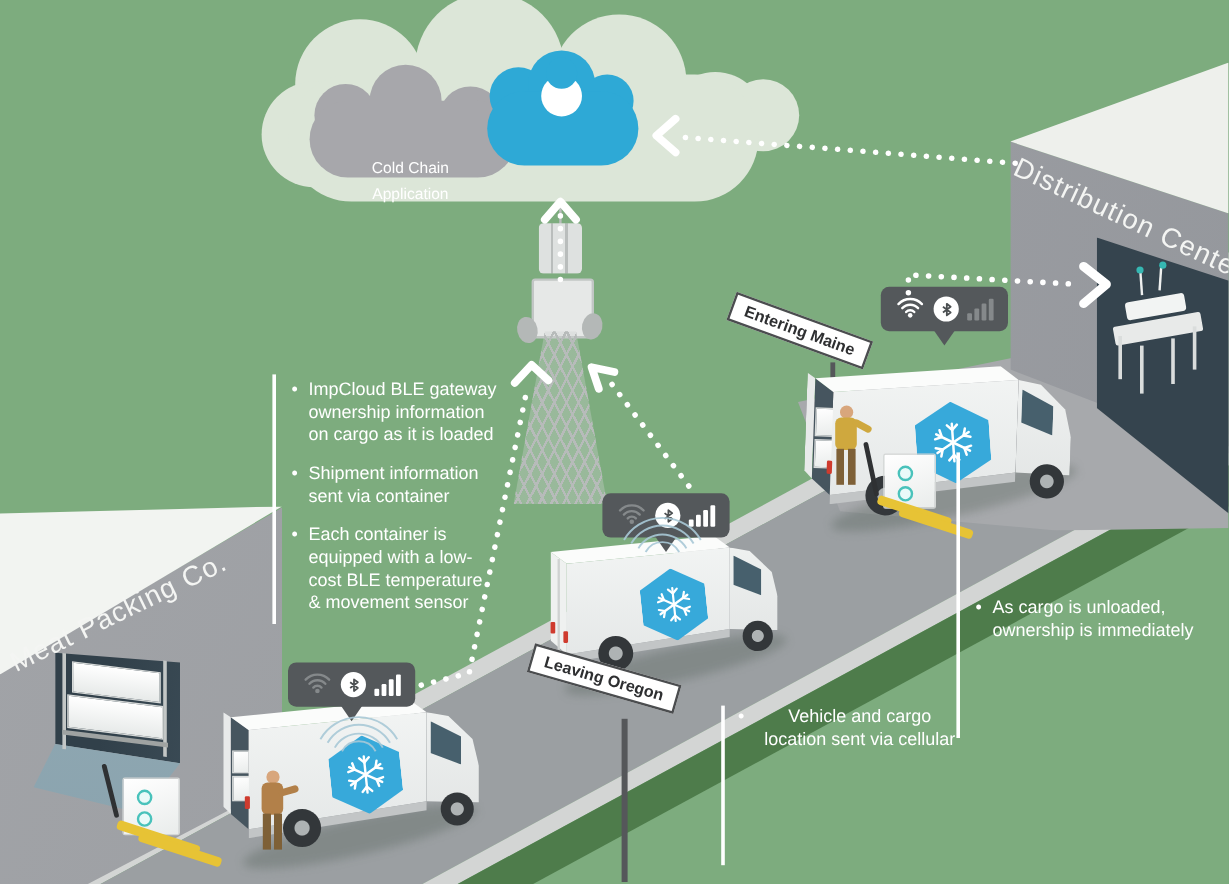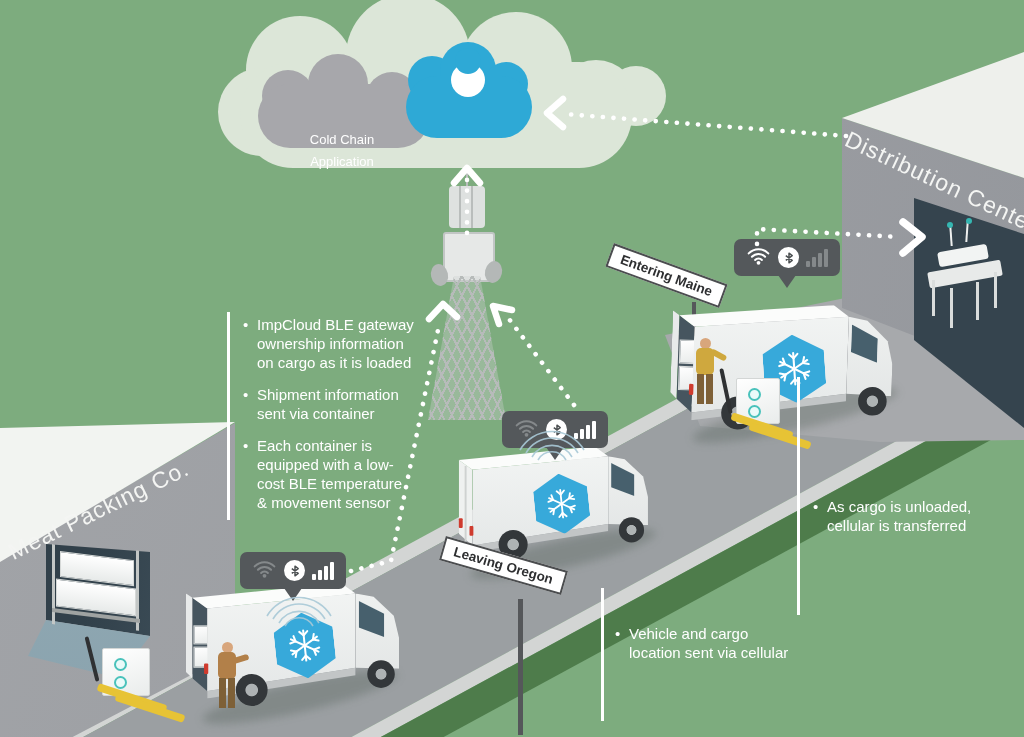--- a/index.html
+++ b/index.html
@@ -489,22 +489,22 @@
   </svg>
 
   <div class="vline" style="left:227px;top:312px;height:208px;"></div>
   <ul class="notes" style="left:242px;top:315px;width:172px;">
     <li>ImpCloud BLE gateway ownership information on cargo as it is loaded</li>
     <li>Shipment information sent via container</li>
     <li>Each container is equipped with a low-cost BLE temperature &amp; movement sensor</li>
   </ul>
 
   <div class="vline" style="left:601px;top:588px;height:133px;"></div>
-  <ul class="notes" style="left:614px;top:624px;width:190px;">
+  <ul class="notes" style="left:614px;top:588px;width:190px;text-align:center;">
     <li>Vehicle and cargo location sent via cellular</li>
   </ul>
 
   <div class="vline" style="left:797px;top:377px;height:238px;"></div>
   <ul class="notes" style="left:812px;top:497px;width:200px;">
-    <li>As cargo is unloaded, cellular is transferred</li>
+    <li>As cargo is unloaded, ownership is immediately</li>
   </ul>
 
 </div>
 
 </body></html>

